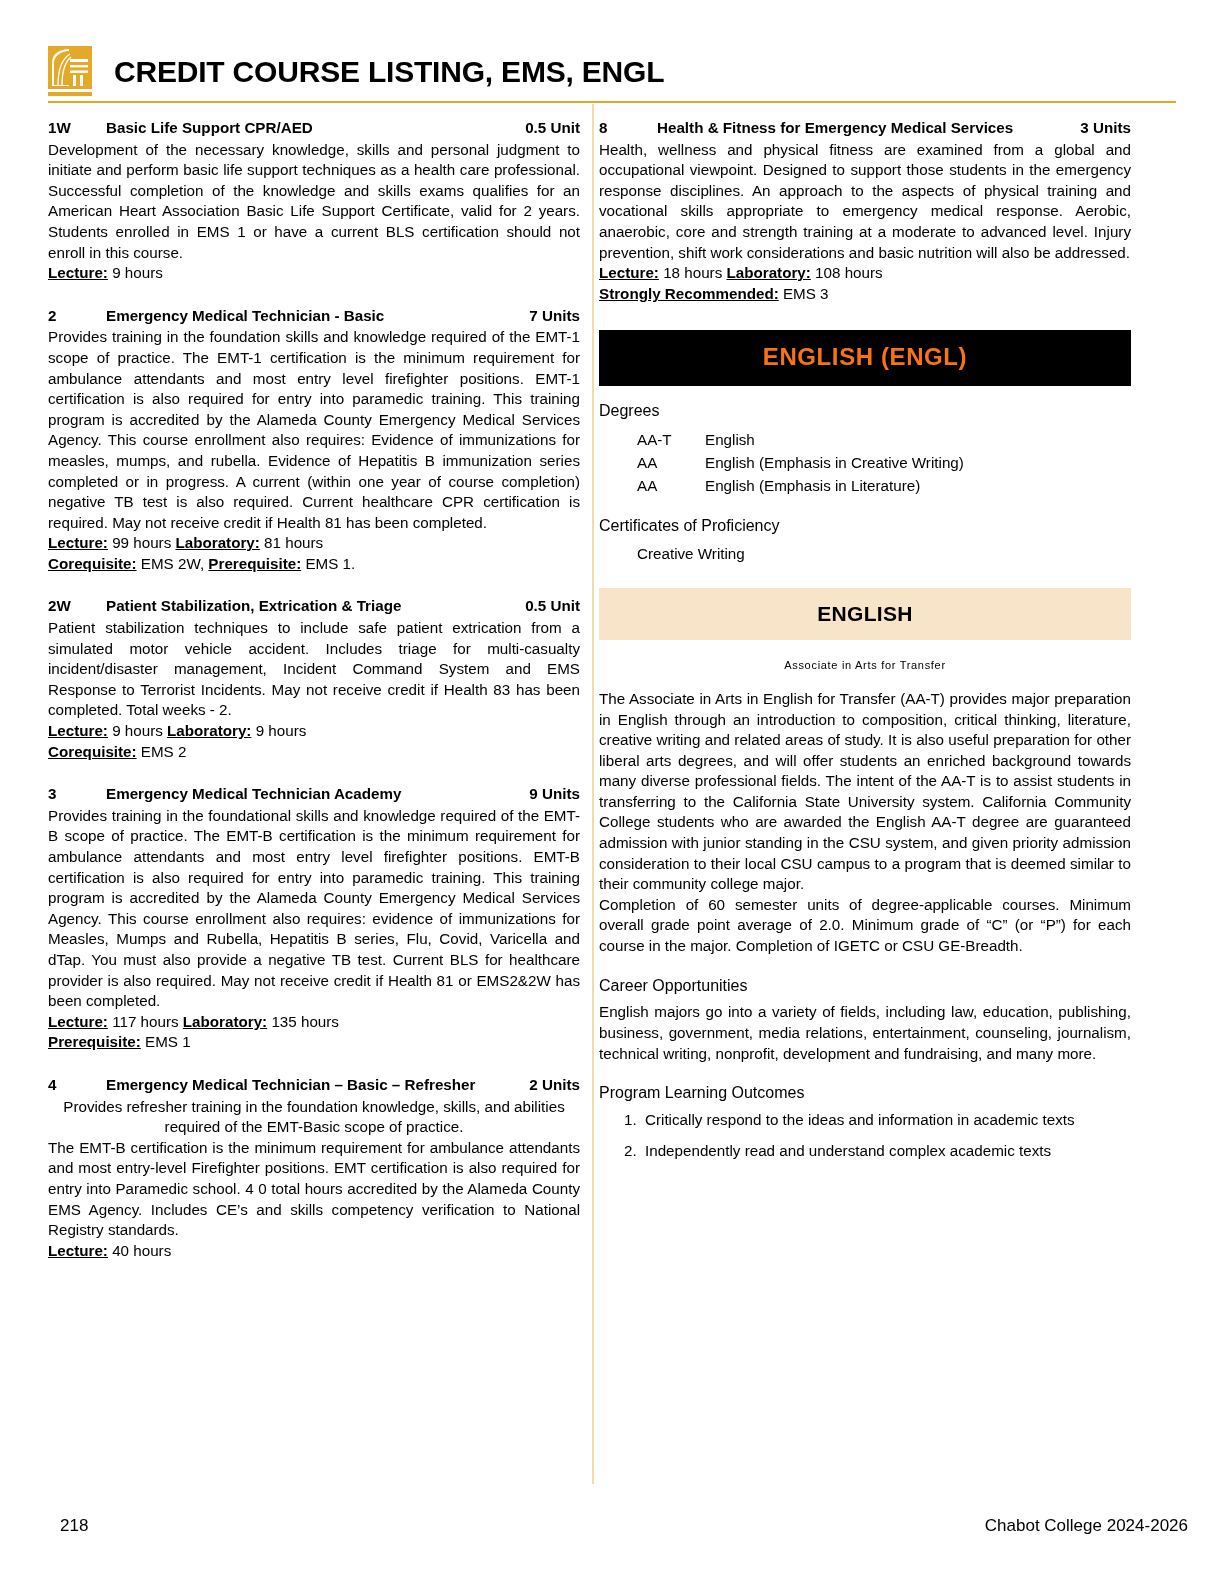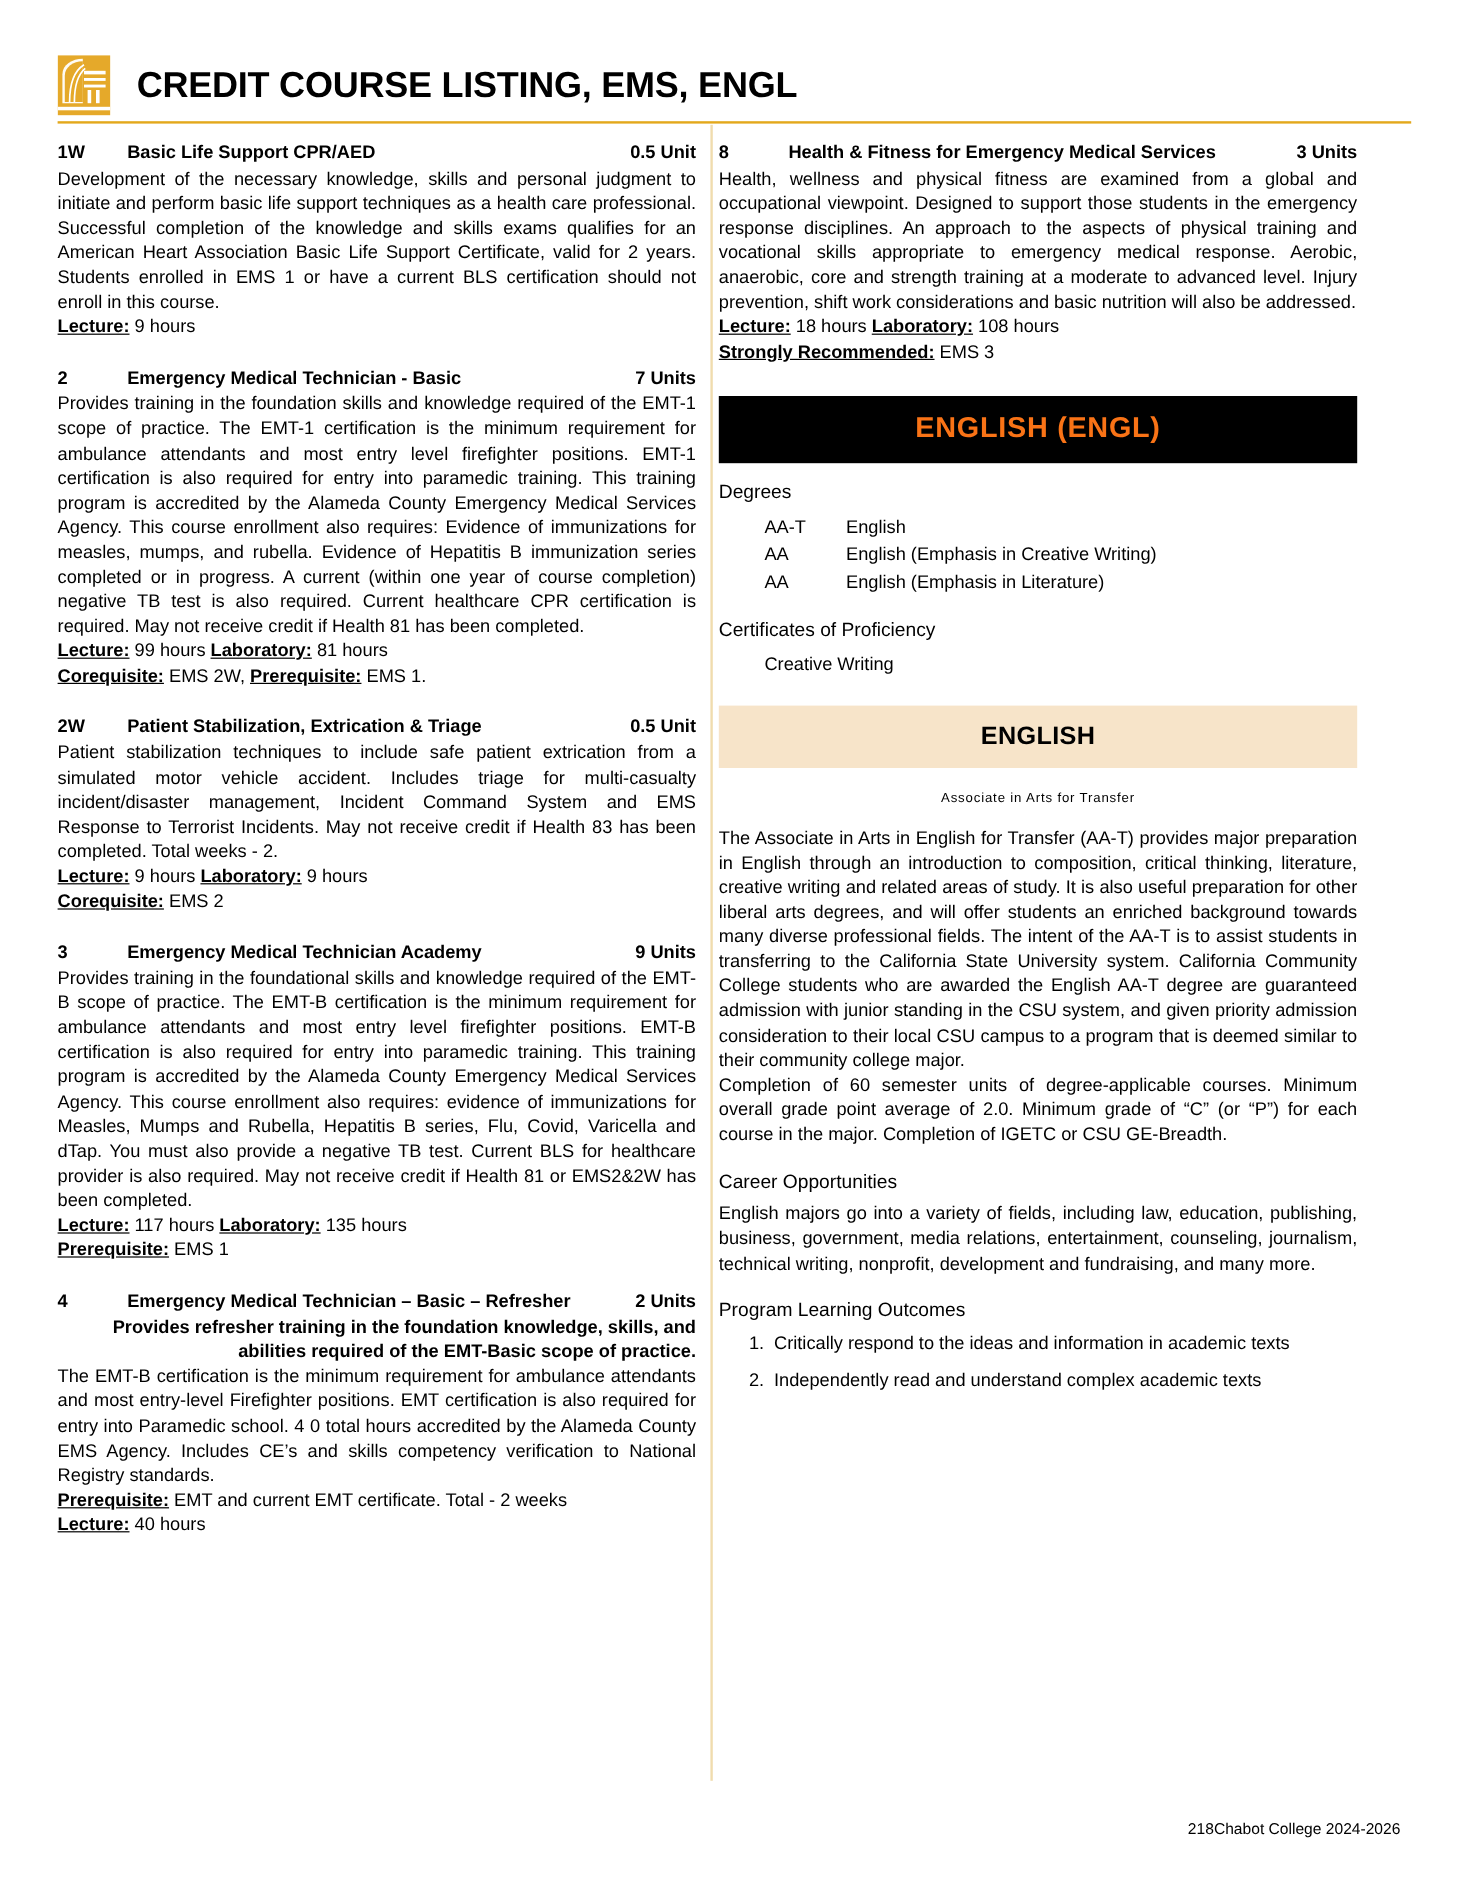--- a/index.html
+++ b/index.html
@@ -96,21 +96,21 @@
   }
   .c-units {
     flex: 0 0 auto;
     white-space: nowrap;
   }
   .course-desc {
     text-align: justify;
     text-justify: inter-word;
     margin: 0;
   }
-  .course-desc.noj { text-align: right; font-weight: bold; }
+  .course-desc.noj { text-align: center; }
   .meta {
     margin: 0;
   }
   .meta b { font-weight: bold; text-decoration: underline; }
 
   
   .banner-black {
     background: #000000;
     color: #f97316;
     font-size: 24px;
@@ -166,26 +166,26 @@
   }
   .plo-list li {
     margin-bottom: 10px;
     padding-left: 4px;
     line-height: 1.37;
   }
 
   
   .footer {
     position: absolute;
-    left: 39px;
+    left: 60px;
     top: 1516px;
     width: 1128px;
     display: flex;
-    justify-content: flex-end;
-    font-size: 13px;
+    justify-content: space-between;
+    font-size: 17px;
   }
 </style>
 </head>
 <body>
 
 <div class="page">
 
   <div class="header">
     <div class="logo">
       <svg width="44" height="52" viewBox="0 0 44 52">
@@ -254,21 +254,20 @@
     </div>
 
     <div class="course">
       <div class="course-head">
         <span class="c-num">4</span>
         <span class="c-title">Emergency Medical Technician – Basic – Refresher</span>
         <span class="c-units">2 Units</span>
       </div>
       <p class="course-desc noj">Provides refresher training in the foundation knowledge, skills, and abilities required of the EMT-Basic scope of practice.</p>
       <p class="course-desc">The EMT-B certification is the minimum requirement for ambulance attendants and most entry-level Firefighter positions. EMT certification is also required for entry into Paramedic school.    4 0 total hours accredited by the Alameda County EMS Agency. Includes CE’s and skills competency verification to National Registry standards.</p>
-      <p class="meta"><b>Prerequisite:</b><span> EMT and current  EMT certificate. Total - 2 weeks</span></p>
       <p class="meta"><b>Lecture:</b><span> 40 hours</span></p>
     </div>
 
   </div>
 
   <div class="col col-right">
 
     <div class="course">
       <div class="course-head">
         <span class="c-num">8</span>

